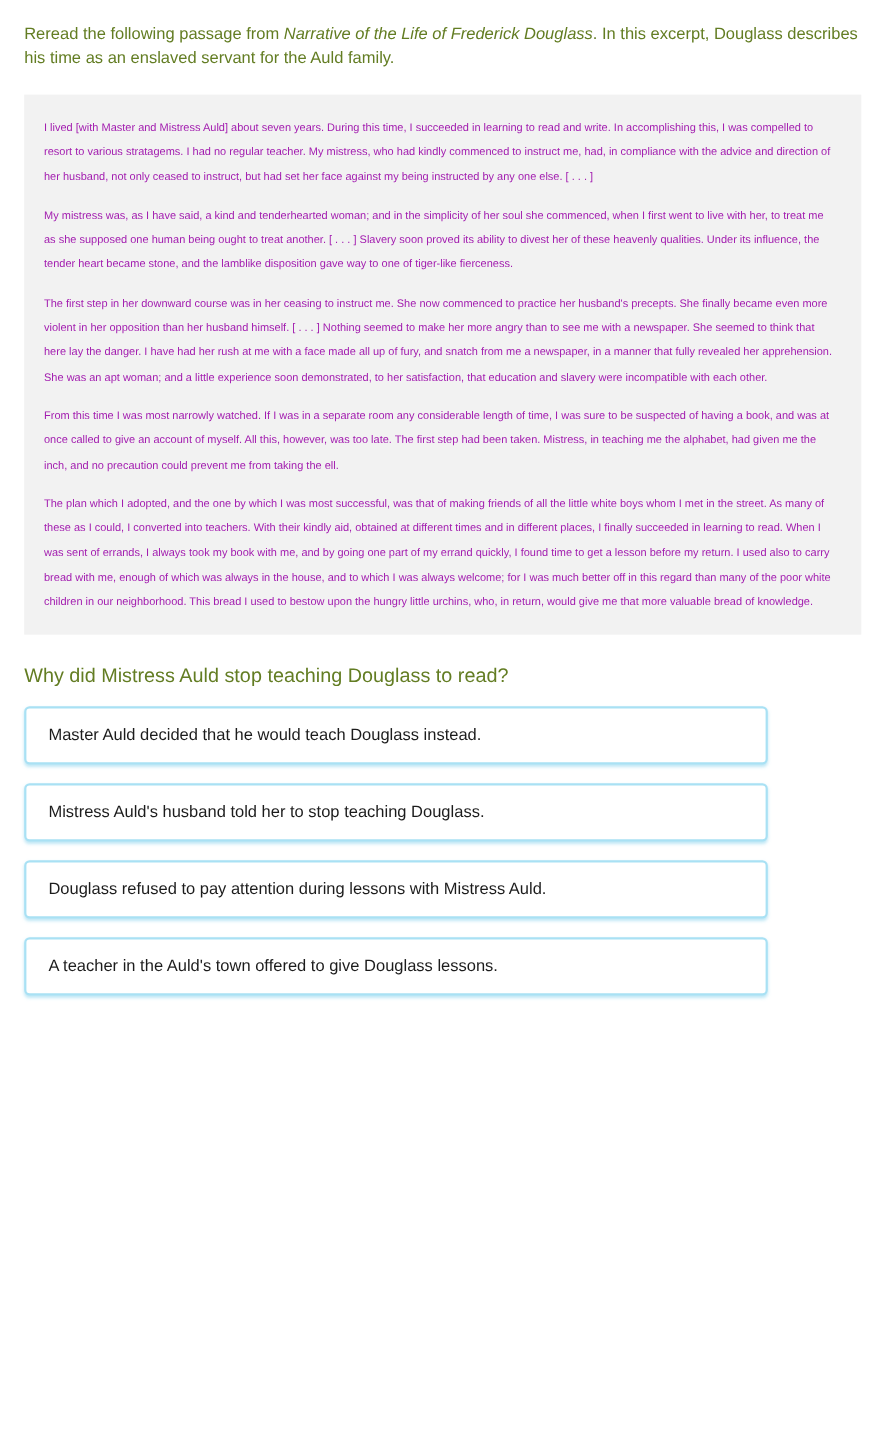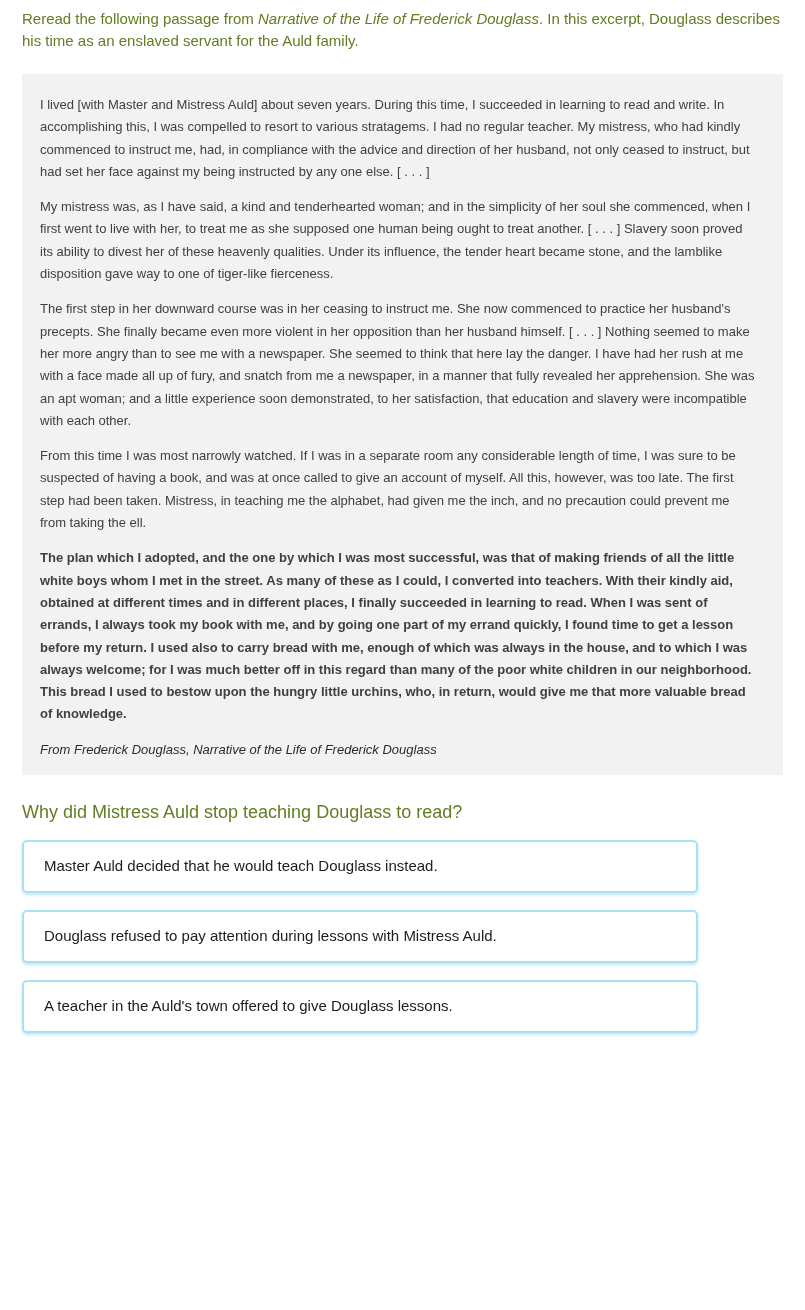--- a/index.html
+++ b/index.html
@@ -8,43 +8,43 @@
     padding: 0;
     background: #ffffff;
     width: 805px;
     font-family: "Liberation Sans", sans-serif;
     color: #1f1f1f;
   }
   .page {
     width: 715px;
     min-height: 1310px;
     background: #ffffff;
-    padding-top: 8px;
+    padding-top: 20px;
   }
   .instruction {
     margin: 0 22px 0 22px;
     width: 762px;
     font-size: 15px;
     line-height: 22px;
     color: #637d23;
   }
   .instruction .book-title { font-style: italic; }
   .passage-panel {
     margin: 22px 0 0 22px;
     width: 761px;
     background: #f2f2f2;
     padding: 20px 26px 18px 18px;
   }
   .passage-panel p {
     margin: 0 0 13px 0;
-    font-size: 13px;
+    font-size: 10px;
     line-height: 22.3px;
-    color: #404040;
+    color: #a21caf;
   }
-  .passage-panel p:last-of-type { margin-bottom: 0; font-weight: bold; }
+  .passage-panel p:last-of-type { margin-bottom: 0; }
   .attribution {
     margin-top: 16px;
     font-size: 13px;
     font-style: italic;
     color: #2a2a2a;
   }
   .question {
     margin: 26px 22px 0 22px;
     font-size: 18px;
     line-height: 22px;
@@ -79,28 +79,30 @@
   <div class="instruction">
     <span>Reread the following passage from </span><span class="book-title">Narrative of the Life of Frederick Douglass</span><span>. In this excerpt, Douglass describes his time as an enslaved servant for the Auld family.</span>
   </div>
 
   <div class="passage-panel">
     <p>I lived [with Master and Mistress Auld] about seven years. During this time, I succeeded in learning to read and write. In accomplishing this, I was compelled to resort to various stratagems. I had no regular teacher. My mistress, who had kindly commenced to instruct me, had, in compliance with the advice and direction of her husband, not only ceased to instruct, but had set her face against my being instructed by any one else. [ . . . ]</p>
     <p>My mistress was, as I have said, a kind and tenderhearted woman; and in the simplicity of her soul she commenced, when I first went to live with her, to treat me as she supposed one human being ought to treat another. [ . . . ] Slavery soon proved its ability to divest her of these heavenly qualities. Under its influence, the tender heart became stone, and the lamblike disposition gave way to one of tiger-like fierceness.</p>
     <p>The first step in her downward course was in her ceasing to instruct me. She now commenced to practice her husband's precepts. She finally became even more violent in her opposition than her husband himself. [ . . . ] Nothing seemed to make her more angry than to see me with a newspaper. She seemed to think that here lay the danger. I have had her rush at me with a face made all up of fury, and snatch from me a newspaper, in a manner that fully revealed her apprehension. She was an apt woman; and a little experience soon demonstrated, to her satisfaction, that education and slavery were incompatible with each other.</p>
     <p>From this time I was most narrowly watched. If I was in a separate room any considerable length of time, I was sure to be suspected of having a book, and was at once called to give an account of myself. All this, however, was too late. The first step had been taken. Mistress, in teaching me the alphabet, had given me the inch, and no precaution could prevent me from taking the ell.</p>
     <p>The plan which I adopted, and the one by which I was most successful, was that of making friends of all the little white boys whom I met in the street. As many of these as I could, I converted into teachers. With their kindly aid, obtained at different times and in different places, I finally succeeded in learning to read. When I was sent of errands, I always took my book with me, and by going one part of my errand quickly, I found time to get a lesson before my return. I used also to carry bread with me, enough of which was always in the house, and to which I was always welcome; for I was much better off in this regard than many of the poor white children in our neighborhood. This bread I used to bestow upon the hungry little urchins, who, in return, would give me that more valuable bread of knowledge.</p>
-    <div class="attribution">From Frederick Douglass, Narrative of the Life of Frederick Douglass</div>
   </div>
 
   <div class="question">Why did Mistress Auld stop teaching Douglass to read?</div>
 
   <div class="answers">
     <div class="answer-option">
       <span>Master Auld decided that he would teach Douglass instead.</span>
+    </div>
+    <div class="answer-option">
+      <span>Mistress Auld's husband told her to stop teaching Douglass.</span>
     </div>
     <div class="answer-option">
       <span>Douglass refused to pay attention during lessons with Mistress Auld.</span>
     </div>
     <div class="answer-option">
       <span>A teacher in the Auld's town offered to give Douglass lessons.</span>
     </div>
   </div>
 
 </div>

